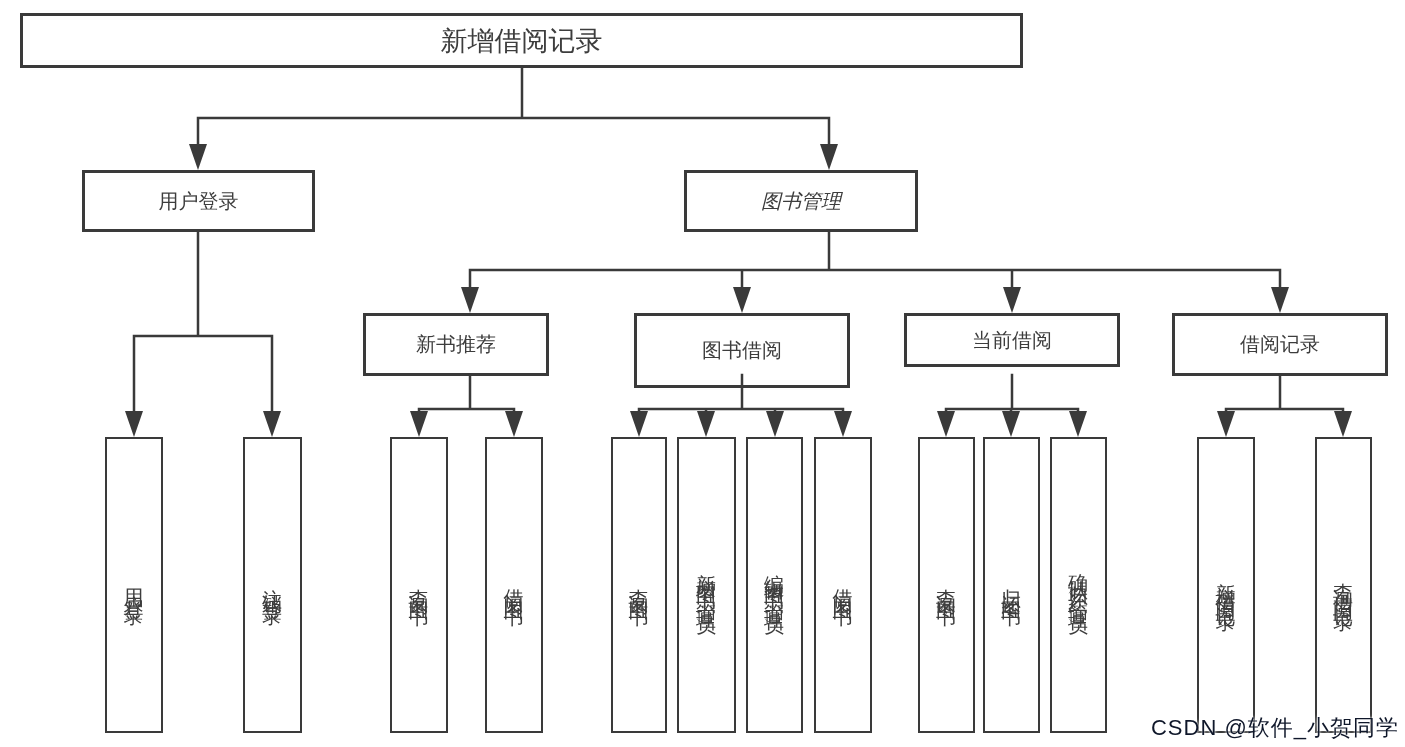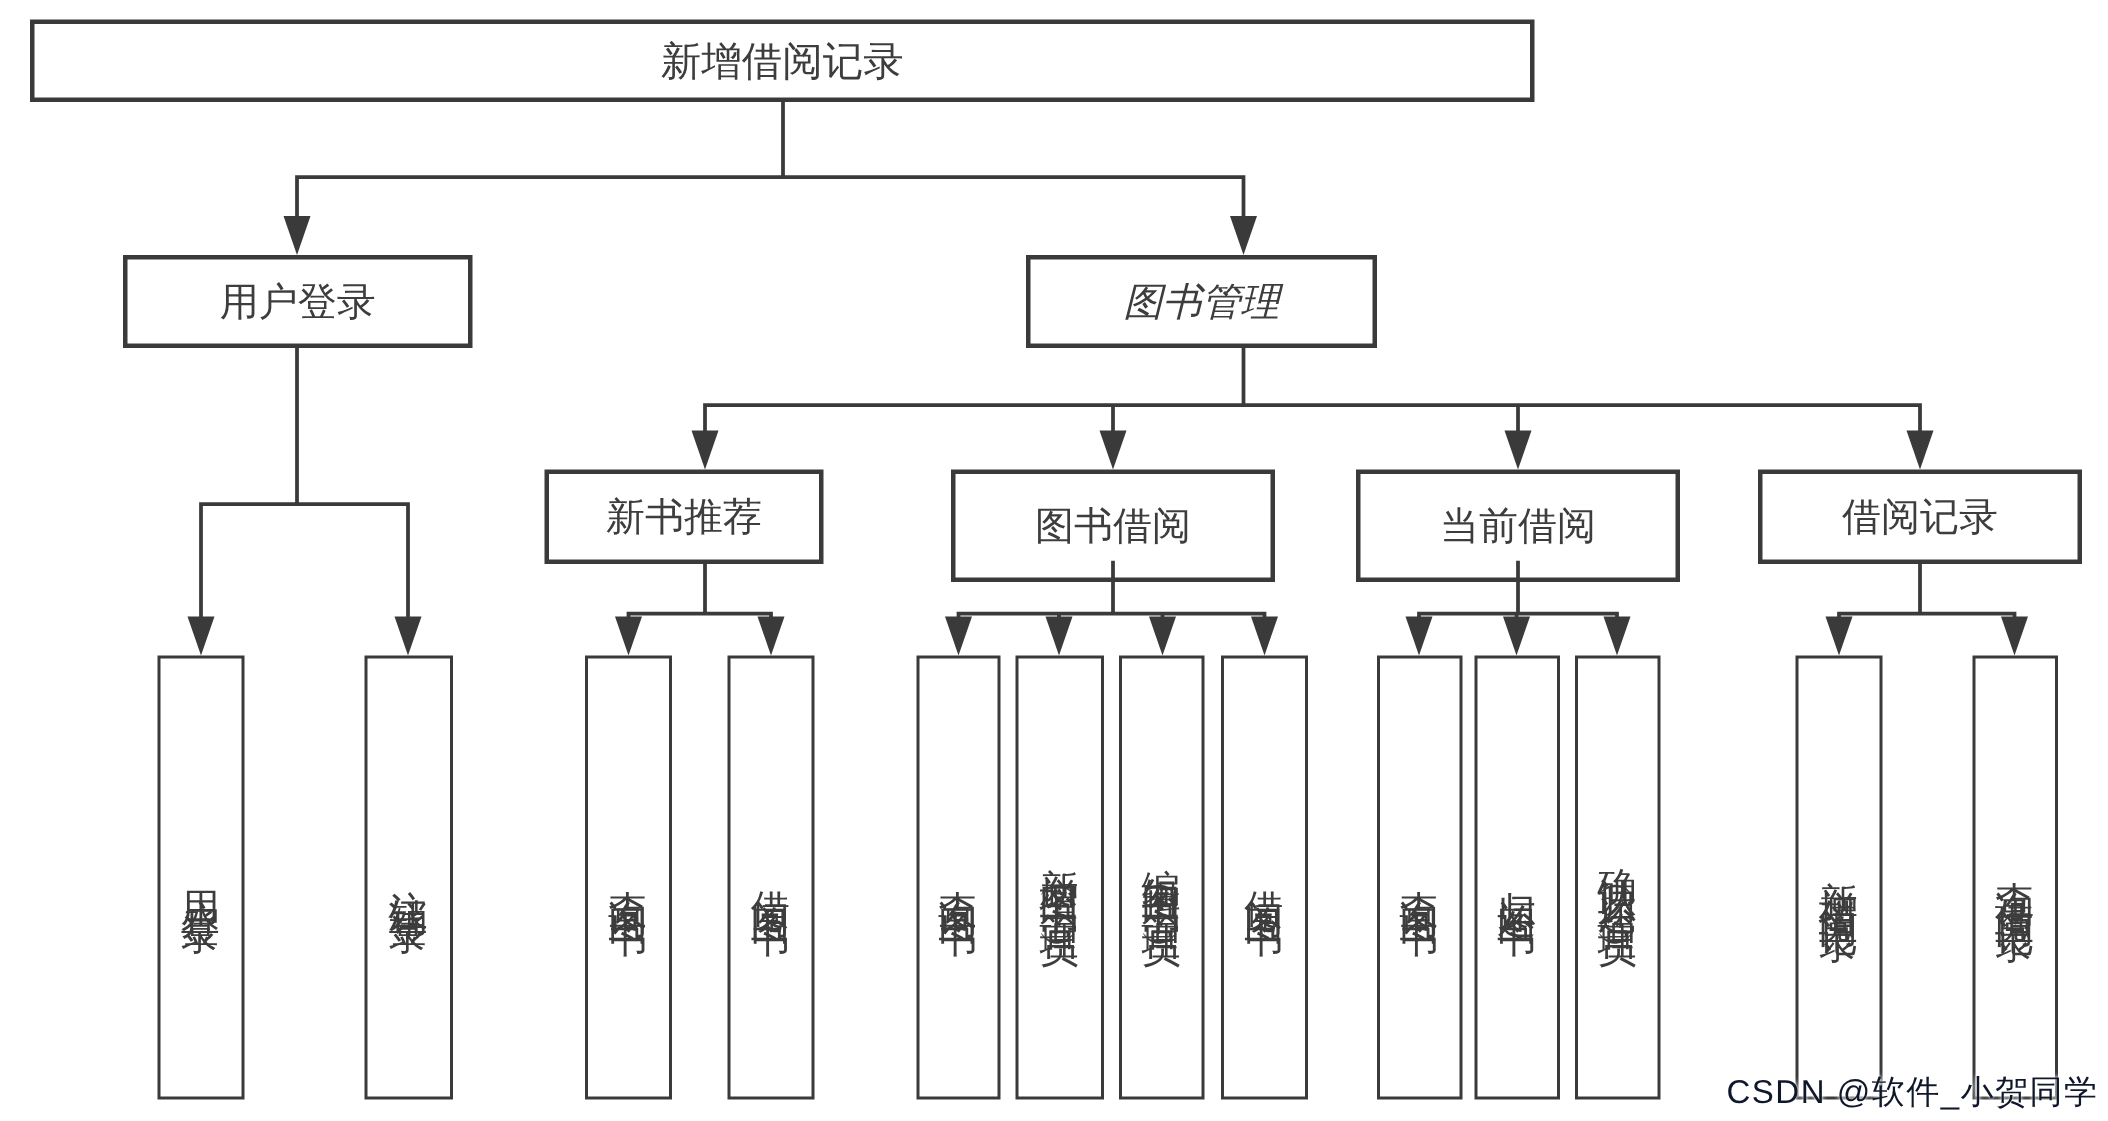--- a/index.html
+++ b/index.html
@@ -20,21 +20,21 @@
   }
   .node {
     position: absolute;
     box-sizing: border-box;
     background: #ffffff;
     border: 3px solid #3a3a3a;
     color: #3d3d3d;
     display: flex;
     align-items: center;
     justify-content: center;
-    font-size: 26px;
+    font-size: 20px;
     white-space: nowrap;
     z-index: 1;
   }
   .node.root { font-size: 27px; }
   .node.leaf {
     border-width: 2.5px;
     writing-mode: vertical-rl;
     text-orientation: mixed;
     letter-spacing: 6px;
     white-space: normal;
@@ -89,21 +89,21 @@
     </g>
   </svg>
 
   <div class="node root" style="left:20px; top:13px; width:1003px; height:55px;">新增借阅记录</div>
 
   <div class="node" style="left:82px; top:170px; width:233px; height:62px;">用户登录</div>
   <div class="node" style="left:684px; top:170px; width:234px; height:62px;font-style:italic;">图书管理</div>
 
   <div class="node" style="left:363px; top:313px; width:186px; height:63px;">新书推荐</div>
   <div class="node" style="left:634px; top:313px; width:216px; height:75px;">图书借阅</div>
-  <div class="node" style="left:904px; top:313px; width:216px; height:75px;">当前借阅</div>
+  <div class="node" style="left:904px; top:313px; width:216px; height:54px;">当前借阅</div>
   <div class="node" style="left:1172px; top:313px; width:216px; height:63px;">借阅记录</div>
 
   <div class="node leaf" style="left:105px; top:437px; width:58px; height:296px;">用户登录</div>
   <div class="node leaf" style="left:243px; top:437px; width:59px; height:296px;">注销登录</div>
 
   <div class="node leaf" style="left:390px; top:437px; width:58px; height:296px;">查询图书</div>
   <div class="node leaf" style="left:485px; top:437px; width:58px; height:296px;">借阅图书</div>
 
   <div class="node leaf" style="left:611px; top:437px; width:56px; height:296px;">查询图书</div>
   <div class="node leaf" style="left:677px; top:437px; width:59px; height:296px;">新增图书（管理员）</div>

